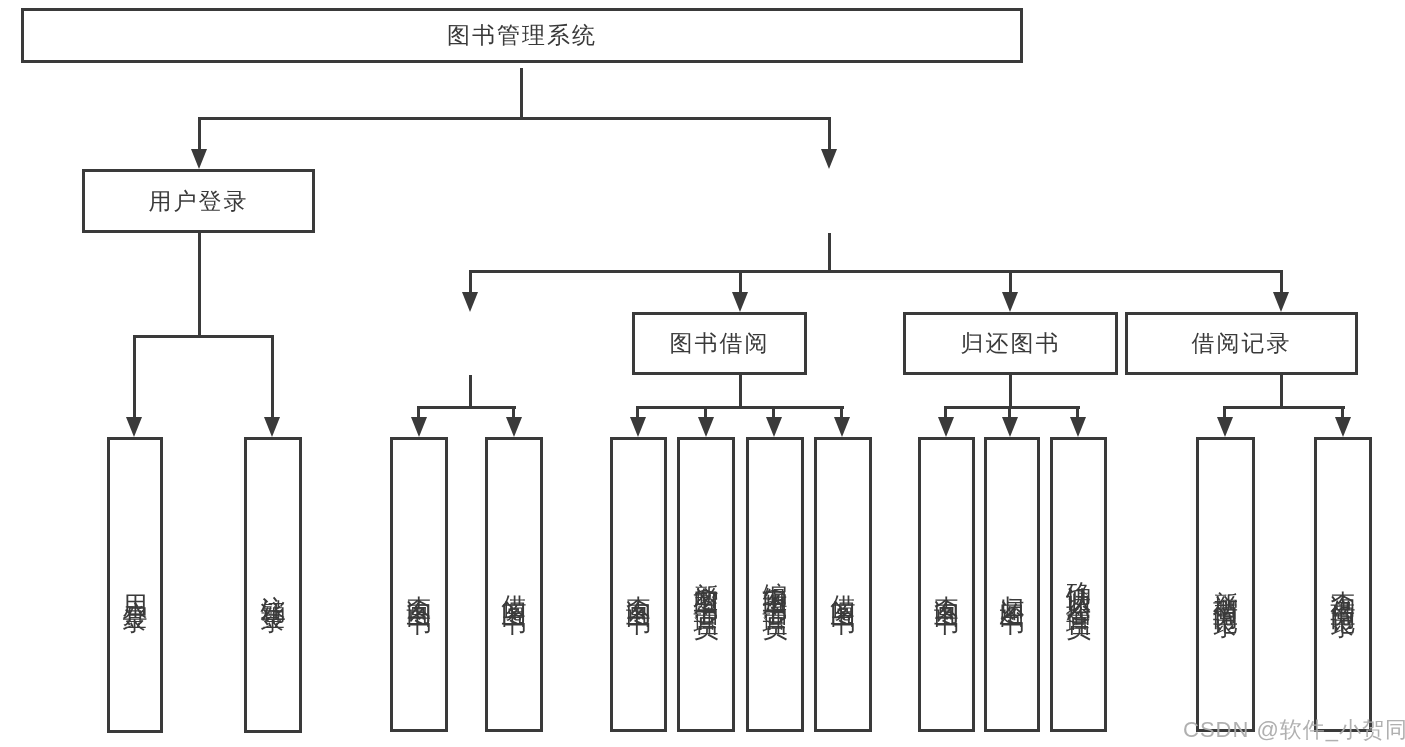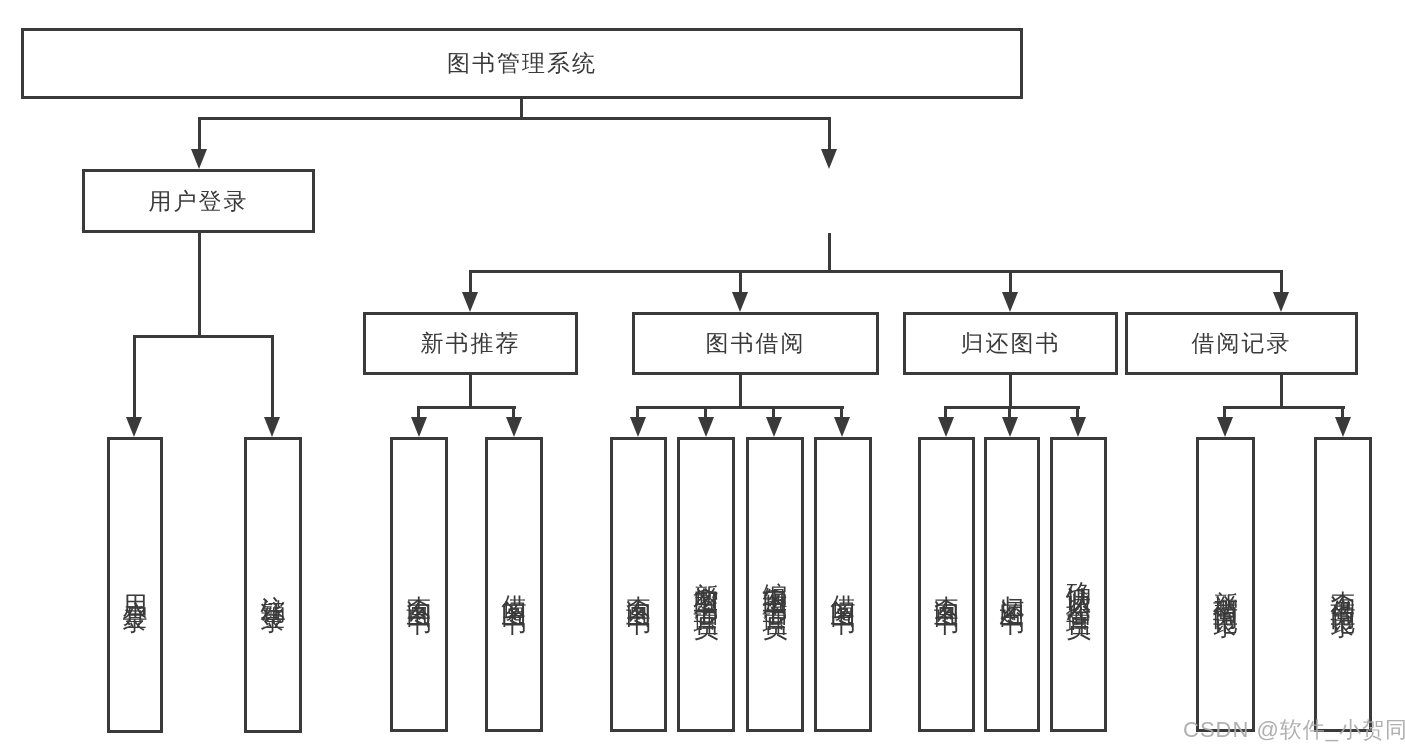--- a/index.html
+++ b/index.html
@@ -30,21 +30,21 @@
   .wm{
     position:absolute;left:1183px;top:715px;font-size:22px;letter-spacing:1px;
     color:rgba(172,172,172,0.95);white-space:nowrap;z-index:5;
   }
 </style>
 </head>
 <body>
 
 <div class="canvas">
 
-  <div class="hbox" style="left:21px;top:28px;width:1002px;height:71px">
+  <div class="hbox" style="left:21px;top:8px;width:1002px;height:55px">
     <span>图书管理系统</span>
   </div>
 
   <div class="vl" style="left:520px;top:68px;height:50px"></div>
   <div class="hl" style="left:198px;top:117px;width:633px"></div>
   <div class="vl" style="left:198px;top:117px;height:34px"></div>
   <div class="vl" style="left:828px;top:117px;height:34px"></div>
   <div class="ah" style="left:191px;top:149px"></div>
   <div class="ah" style="left:821px;top:149px"></div>
 
@@ -70,24 +70,21 @@
   <div class="hl" style="left:469px;top:270px;width:814px"></div>
   <div class="vl" style="left:469px;top:270px;height:23px"></div>
   <div class="vl" style="left:739px;top:270px;height:23px"></div>
   <div class="vl" style="left:1009px;top:270px;height:23px"></div>
   <div class="vl" style="left:1280px;top:270px;height:23px"></div>
   <div class="ah" style="left:462px;top:292px"></div>
   <div class="ah" style="left:732px;top:292px"></div>
   <div class="ah" style="left:1002px;top:292px"></div>
   <div class="ah" style="left:1273px;top:292px"></div>
 
-  <div class="hbox" style="left:363px;top:312px;width:215px;height:63px">
-    <span>新书推荐</span>
-  </div>
-  <div class="hbox" style="left:632px;top:312px;width:247px;height:63px">
+  <div class="hbox" style="left:632px;top:312px;width:175px;height:63px">
     <span>图书借阅</span>
   </div>
   <div class="hbox" style="left:903px;top:312px;width:215px;height:63px">
     <span>归还图书</span>
   </div>
   <div class="hbox" style="left:1125px;top:312px;width:233px;height:63px">
     <span>借阅记录</span>
   </div>
 
   <div class="vl" style="left:469px;top:375px;height:33px"></div>

